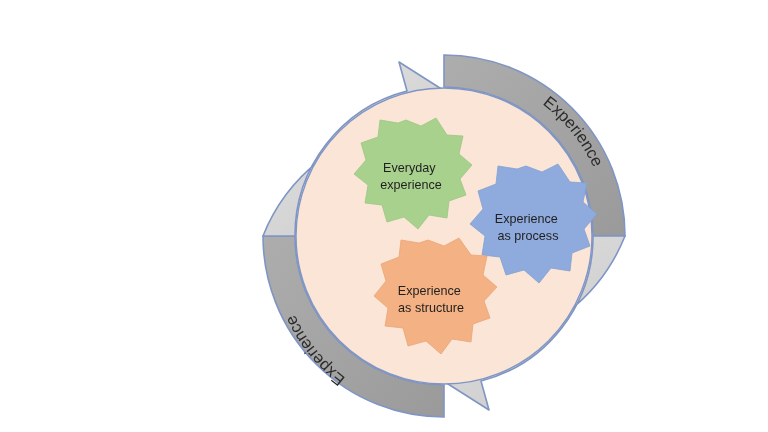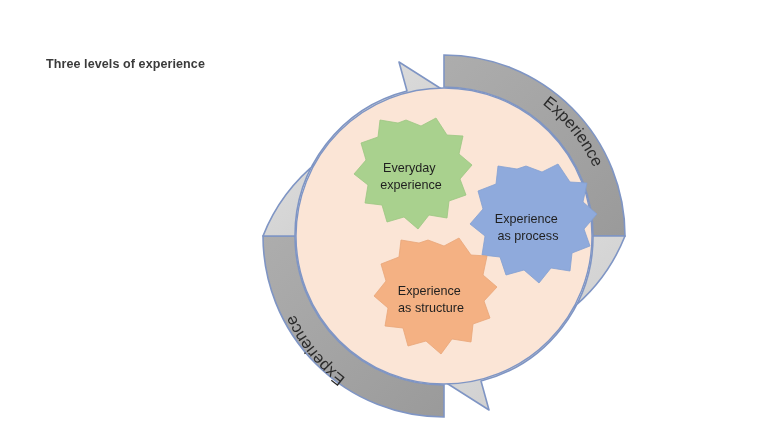--- a/index.html
+++ b/index.html
@@ -46,21 +46,20 @@
     font-family: "Liberation Sans", sans-serif;
     font-size: 16.5px;
     fill: #2b2b2b;
   }
 </style>
 </head>
 <body>
 
 <div id="slide">
 
-  <div id="slide-title">Three levels of experience</div>
 
   <svg id="cycle-diagram" viewBox="0 0 372 382">
     <defs>
 
       <linearGradient id="lightBandGrad" x1="0" y1="0" x2="1" y2="1">
         <stop offset="0%" stop-color="#e3e3e3"></stop>
         <stop offset="55%" stop-color="#d4d4d4"></stop>
         <stop offset="100%" stop-color="#c8c8c8"></stop>
       </linearGradient>
       <linearGradient id="darkBandGrad" x1="0" y1="0" x2="1" y2="1">

